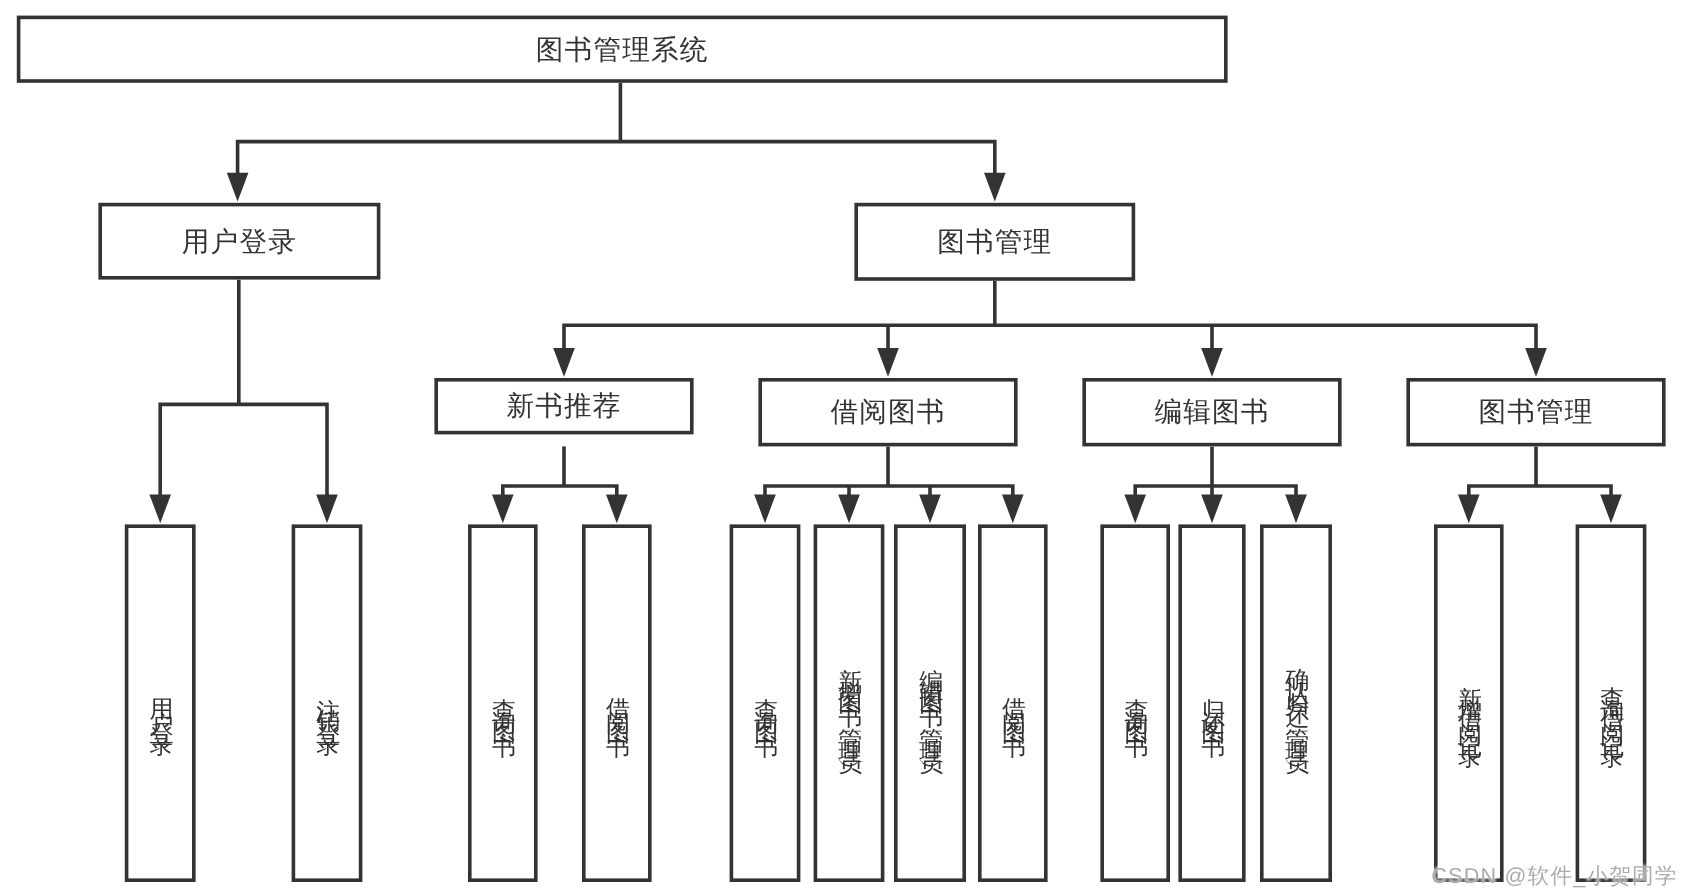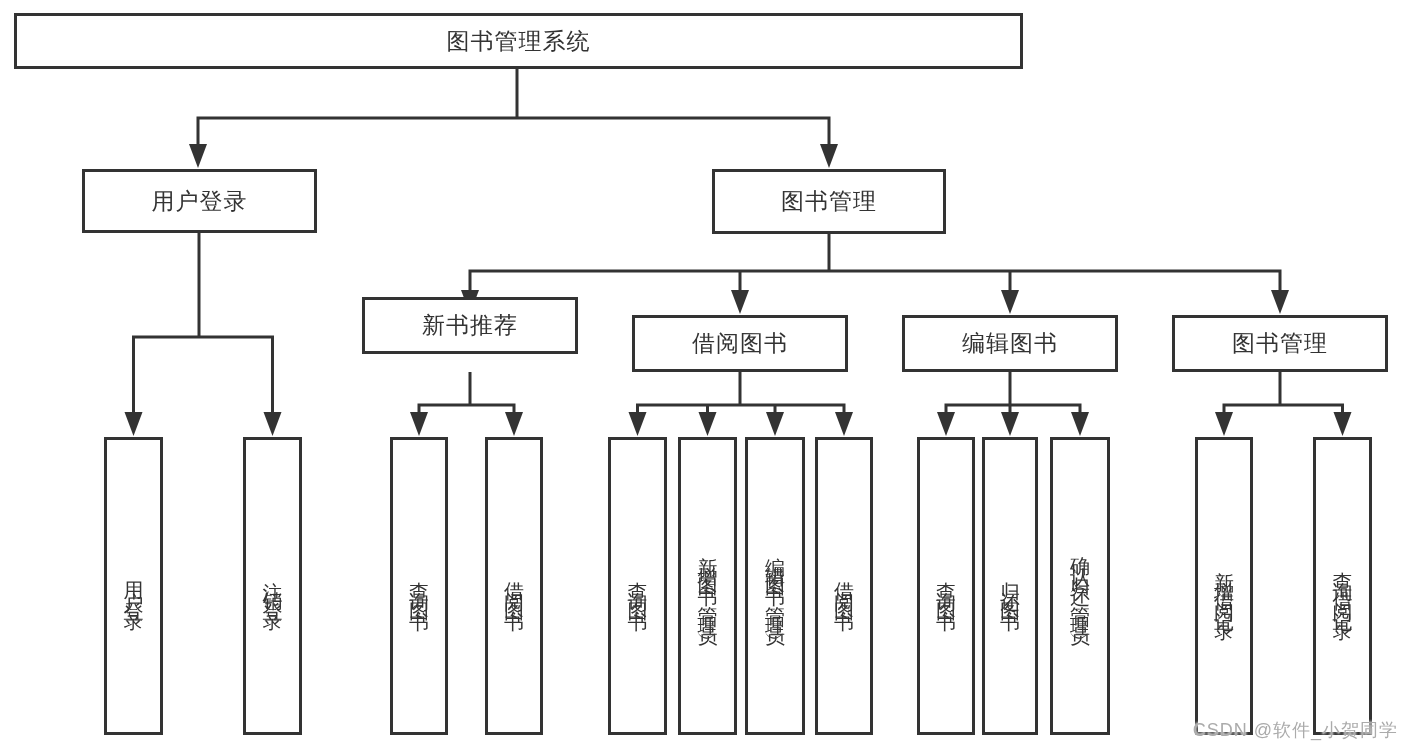--- a/index.html
+++ b/index.html
@@ -90,21 +90,21 @@
     <span>图书管理系统</span>
   </div>
 
   <div class="hbox" style="left:82px;top:169px;width:235px;height:64px">
     <span>用户登录</span>
   </div>
   <div class="hbox" style="left:712px;top:169px;width:234px;height:65px">
     <span>图书管理</span>
   </div>
 
-  <div class="hbox" style="left:362px;top:297px;width:216px;height:57px">
+  <div class="hbox" style="left:362px;top:315px;width:216px;height:47px">
     <span>新书推荐</span>
   </div>
   <div class="hbox" style="left:632px;top:315px;width:216px;height:57px">
     <span>借阅图书</span>
   </div>
   <div class="hbox" style="left:902px;top:315px;width:216px;height:57px">
     <span>编辑图书</span>
   </div>
   <div class="hbox" style="left:1172px;top:315px;width:216px;height:57px">
     <span>图书管理</span>

